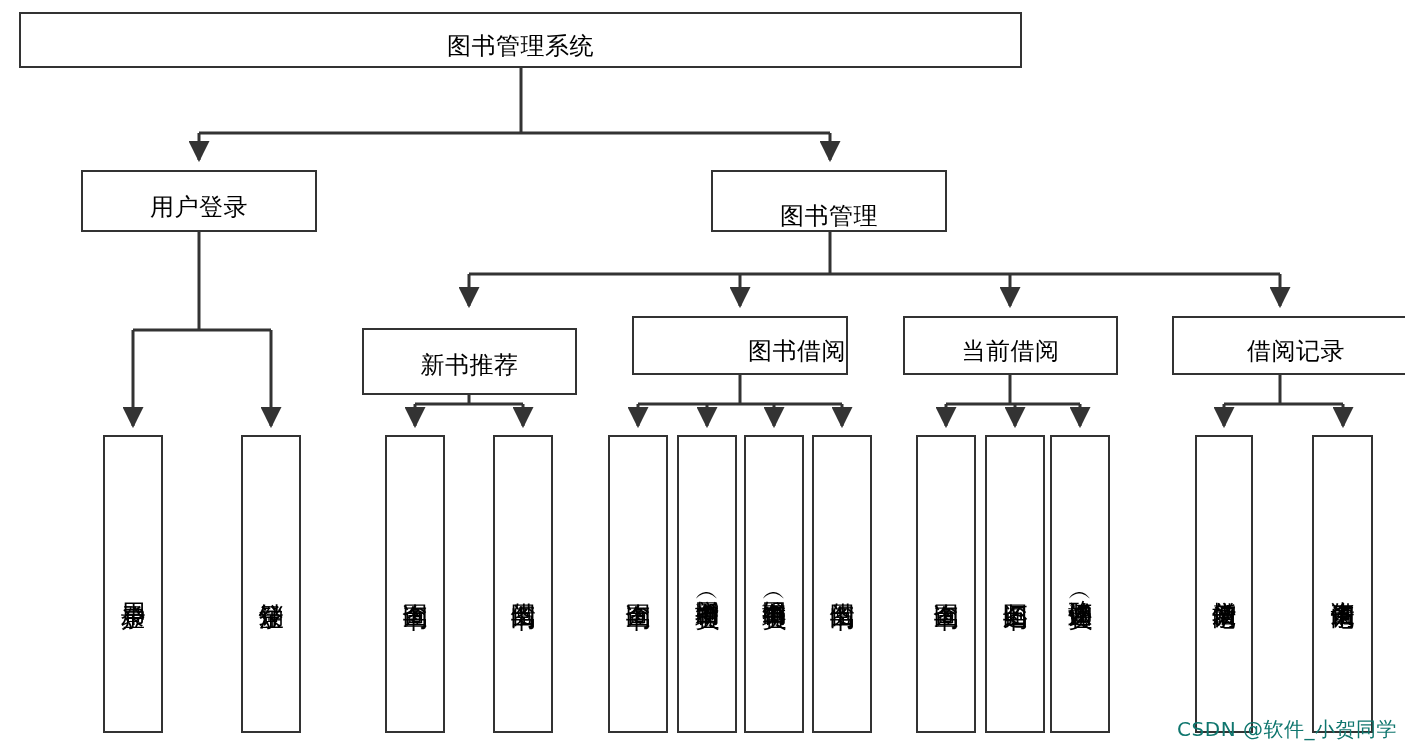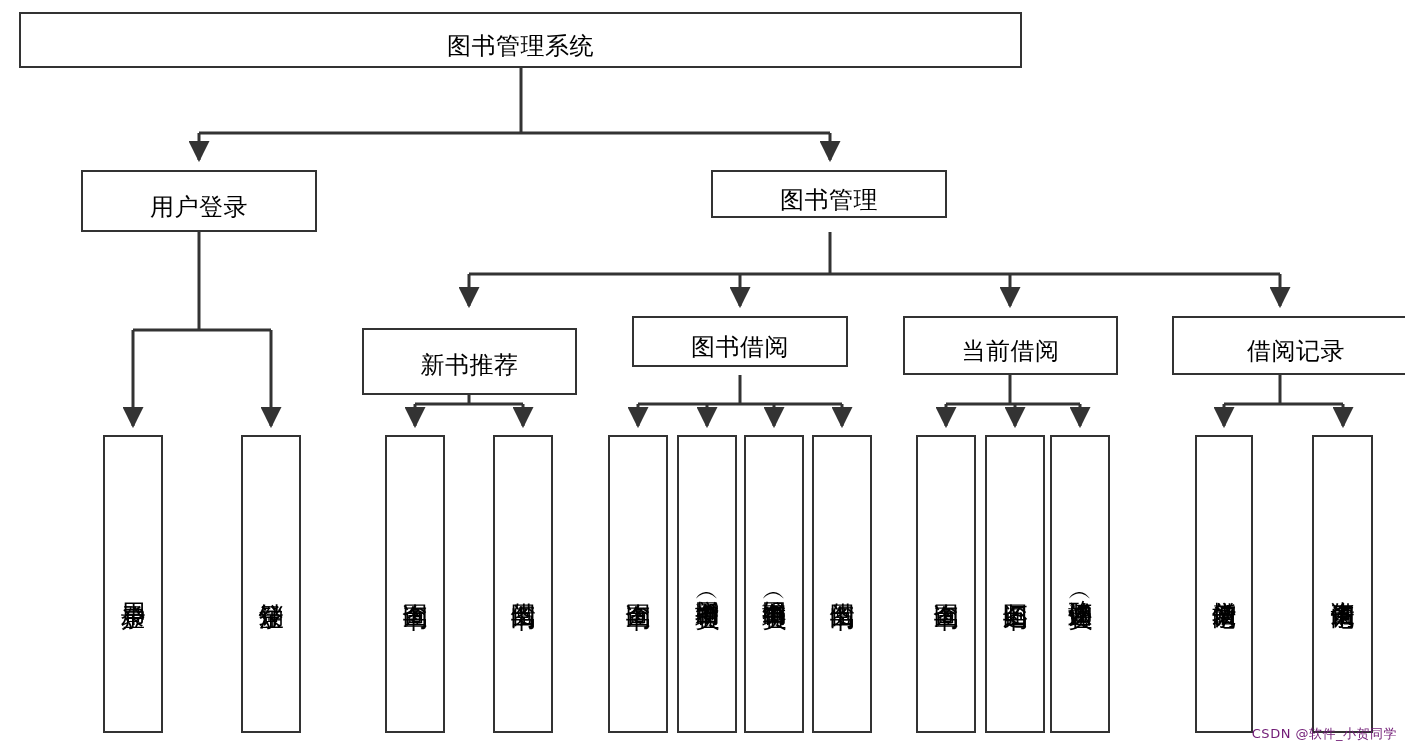--- a/index.html
+++ b/index.html
@@ -59,22 +59,22 @@
     white-space:nowrap;
     max-height:284px;
   }
   .node.v.tall .lbl{
     font-size:24px;
   }
   .watermark{
     position:absolute;
     right:8px;
     bottom:4px;
-    font-size:13px;
-    color:#701a75;
+    font-size:20px;
+    color:#0f766e;
     letter-spacing:0.5px;
     z-index:3;
     white-space:nowrap;
   }
 </style>
 </head>
 <body>
 
 <div id="canvas">
 
@@ -128,28 +128,28 @@
     </g>
   </svg>
 
   <div class="node h root" style="left:19px; top:12px; width:1003px; height:56px;">
     <span class="lbl">图书管理系统</span>
   </div>
 
   <div class="node h" style="left:81px; top:170px; width:236px; height:62px;">
     <span class="lbl">用户登录</span>
   </div>
-  <div class="node h" style="left:711px; top:170px; width:236px; height:48px;">
+  <div class="node h" style="left:711px; top:170px; width:236px; height:62px;align-items:flex-end;">
     <span class="lbl">图书管理</span>
   </div>
 
   <div class="node h" style="left:362px; top:328px; width:215px; height:67px;font-family:Liberation Mono, monospace;">
     <span class="lbl">新书推荐</span>
   </div>
-  <div class="node h" style="left:632px; top:316px; width:216px; height:51px;">
+  <div class="node h" style="left:632px; top:316px; width:216px; height:59px;justify-content:flex-end;">
     <span class="lbl">图书借阅</span>
   </div>
   <div class="node h" style="left:903px; top:316px; width:215px; height:59px;justify-content:center;">
     <span class="lbl">当前借阅</span>
   </div>
   <div class="node h" style="left:1172px; top:316px; width:248px; height:59px;">
     <span class="lbl">借阅记录</span>
   </div>
 
   <div class="node v" style="left:103px; top:435px; width:60px; height:298px;">

